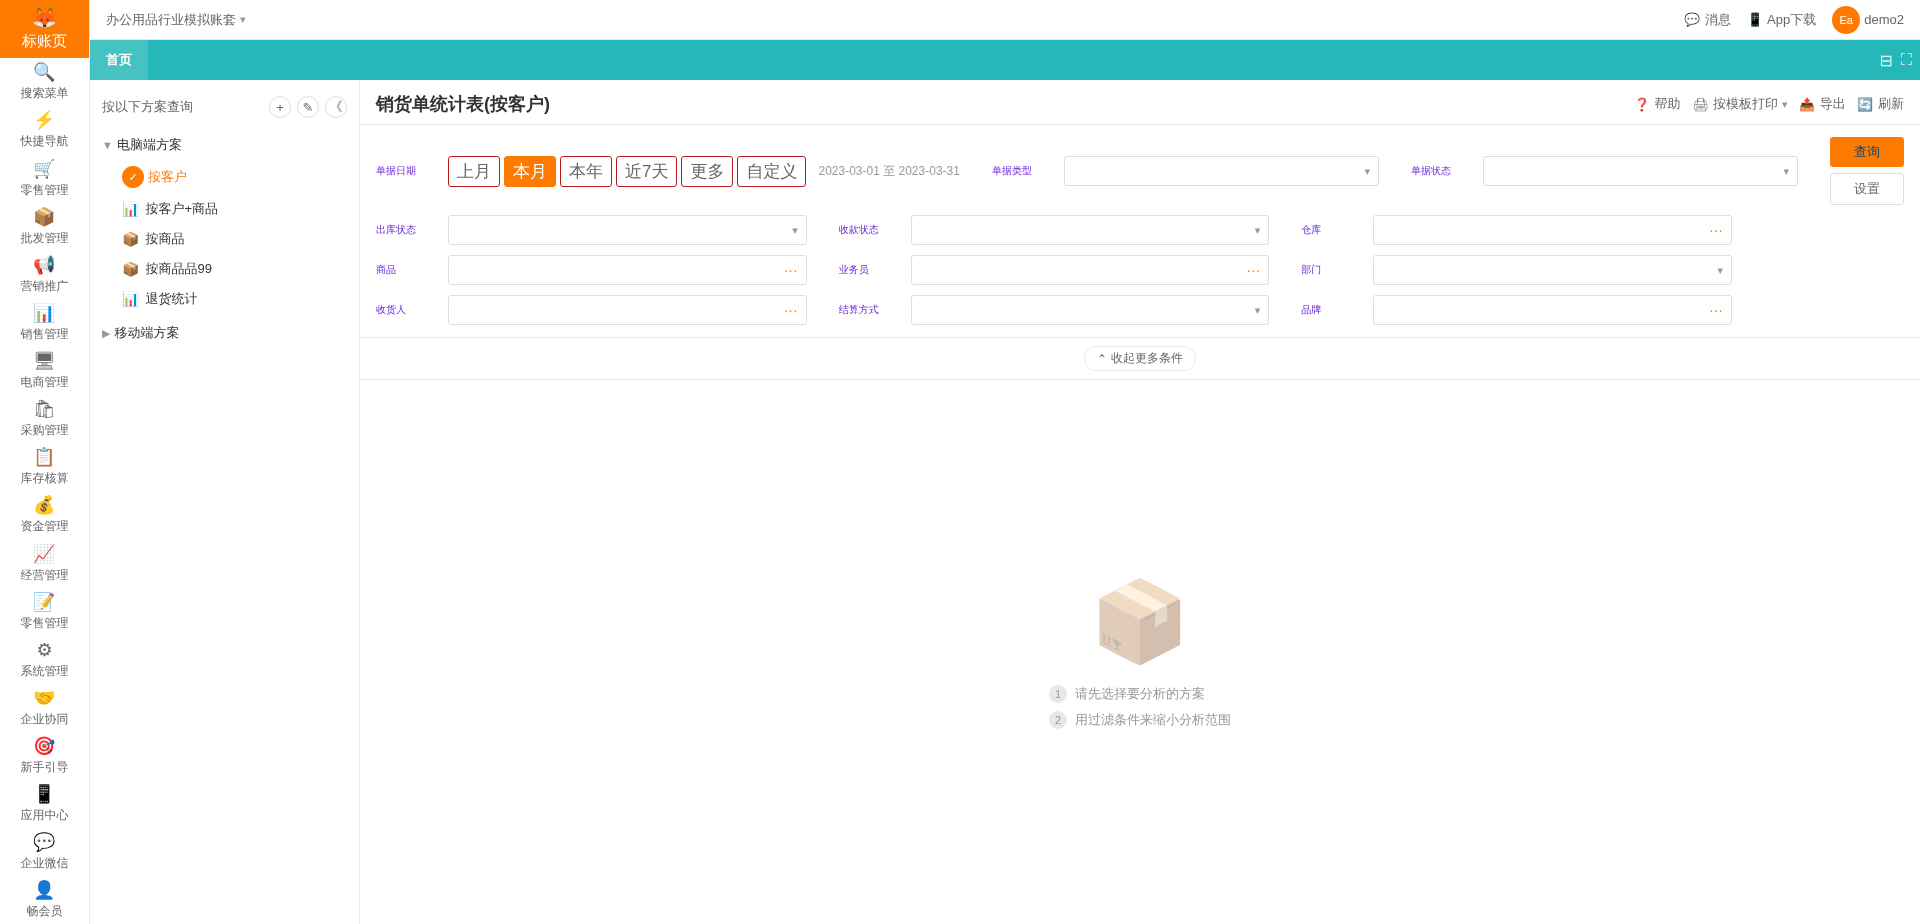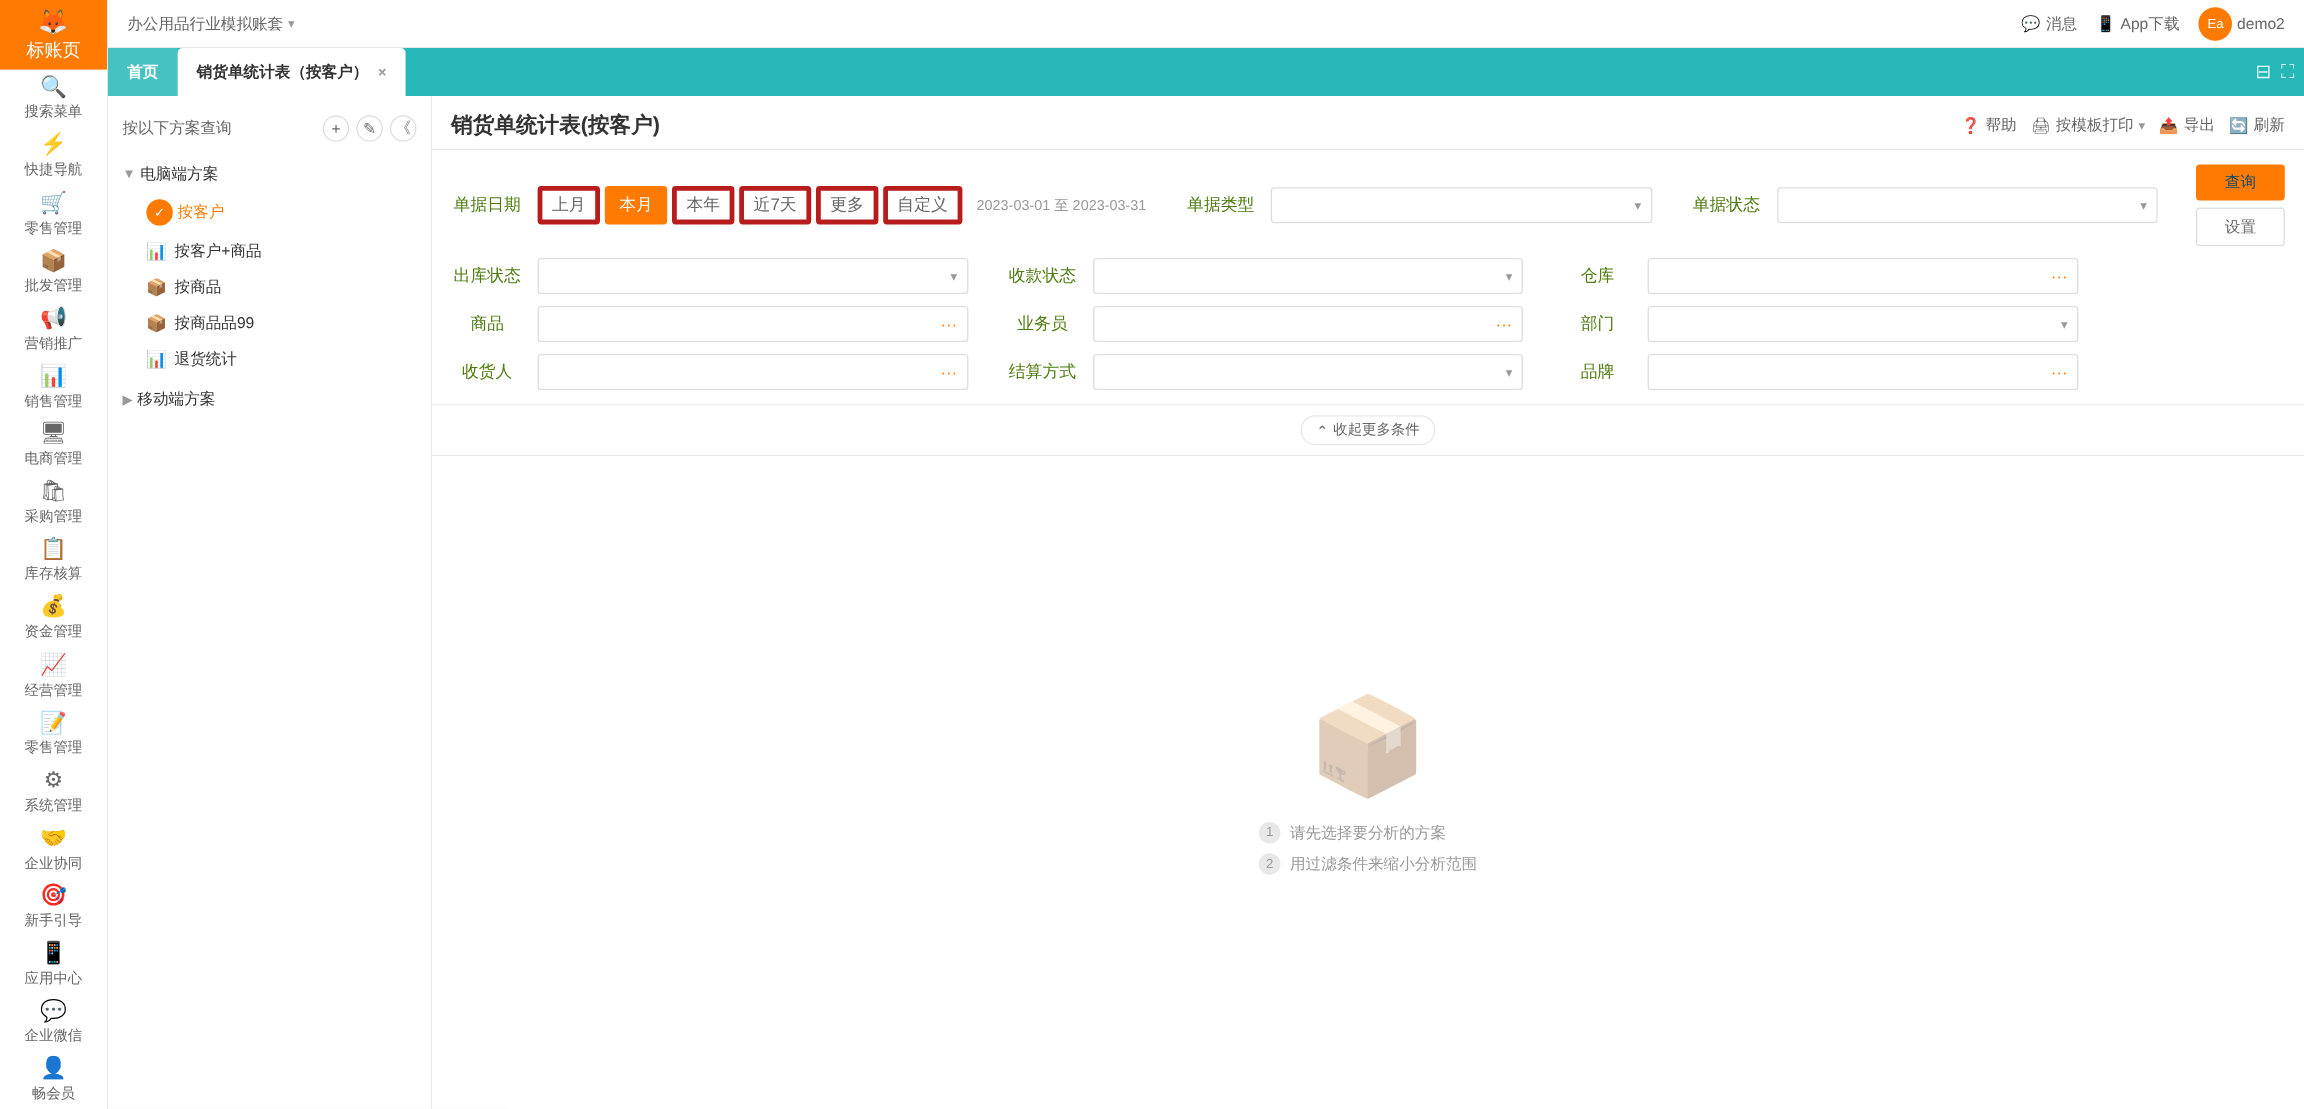--- a/index.html
+++ b/index.html
@@ -57,23 +57,23 @@
     
     .page-title-bar { background: #fff; padding: 12px 16px 8px 16px; display: flex; align-items: center; justify-content: space-between; border-bottom: 1px solid #e8e8e8; }
     .page-title { font-size: 18px; font-weight: 600; color: #333; }
     .page-actions { display: flex; align-items: center; gap: 12px; }
     .page-action-item { display: flex; align-items: center; gap: 4px; font-size: 13px; color: #666; cursor: pointer; }
 
     
     .filter-area { background: #fff; padding: 12px 16px; border-bottom: 1px solid #e8e8e8; }
     .filter-row { display: flex; align-items: center; gap: 12px; margin-bottom: 10px; }
     .filter-row:last-child { margin-bottom: 0; }
-    .filter-label { font-size: 14px; color: #4d7c0f; white-space: nowrap; min-width: 60px; text-align: center; }
+    .filter-label { font-size: 10px; color: #6d28d9; white-space: nowrap; min-width: 60px; text-align: left; }
     .filter-date-group { display: flex; align-items: center; gap: 4px; }
-    .date-btn { padding: 3px 8px; border: 4px solid #b91c1c; border-radius: 3px; font-size: 14px; cursor: pointer; color: #666; background: #fff; }
+    .date-btn { padding: 3px 8px; border: 1px solid #b91c1c; border-radius: 3px; font-size: 17px; cursor: pointer; color: #666; background: #fff; }
     .date-btn.active { background: #ff7a00; color: #fff; border-color: #ff7a00; }
     .date-range { font-size: 12px; color: #999; margin-left: 8px; }
     .filter-select { flex: 1; height: 30px; border: 1px solid #ddd; border-radius: 3px; padding: 0 8px; font-size: 13px; color: #333; background: #fff; display: flex; align-items: center; justify-content: space-between; cursor: pointer; position: relative; min-width: 180px; }
     .filter-select .chevron { color: #999; font-size: 11px; }
     .filter-input { flex: 1; height: 30px; border: 1px solid #ddd; border-radius: 3px; padding: 0 8px; font-size: 13px; color: #333; background: #fff; display: flex; align-items: center; justify-content: space-between; cursor: pointer; min-width: 180px; }
     .dots-btn { color: #ff7a00; font-size: 14px; cursor: pointer; }
     .filter-actions { display: flex; flex-direction: column; gap: 6px; margin-left: auto; }
     .btn-query { background: #ff7a00; color: #0c4a6e; border: none; border-radius: 3px; padding: 6px 24px; font-size: 13px; cursor: pointer; }
     .btn-settings { background: #fff; color: #666; border: 1px solid #ddd; border-radius: 3px; padding: 6px 16px; font-size: 13px; cursor: pointer; }
 
@@ -192,24 +192,20 @@
       <div class="header-right-item">
         <div class="avatar">Ea</div>
         <span>demo2</span>
       </div>
     </div>
   </div>
 
   <div class="tab-bar">
     <div class="tab-item home">
       <span>首页</span>
-    </div>
-    <div class="tab-item active">
-      <span>销货单统计表（按客户）</span>
-      <span class="tab-close">×</span>
     </div>
     <div class="tab-bar-actions">
       <span class="tab-action-btn">⊟</span>
       <span class="tab-action-btn">⛶</span>
     </div>
   </div>
 
   <div class="content-wrapper">
 
     <div class="left-panel">

